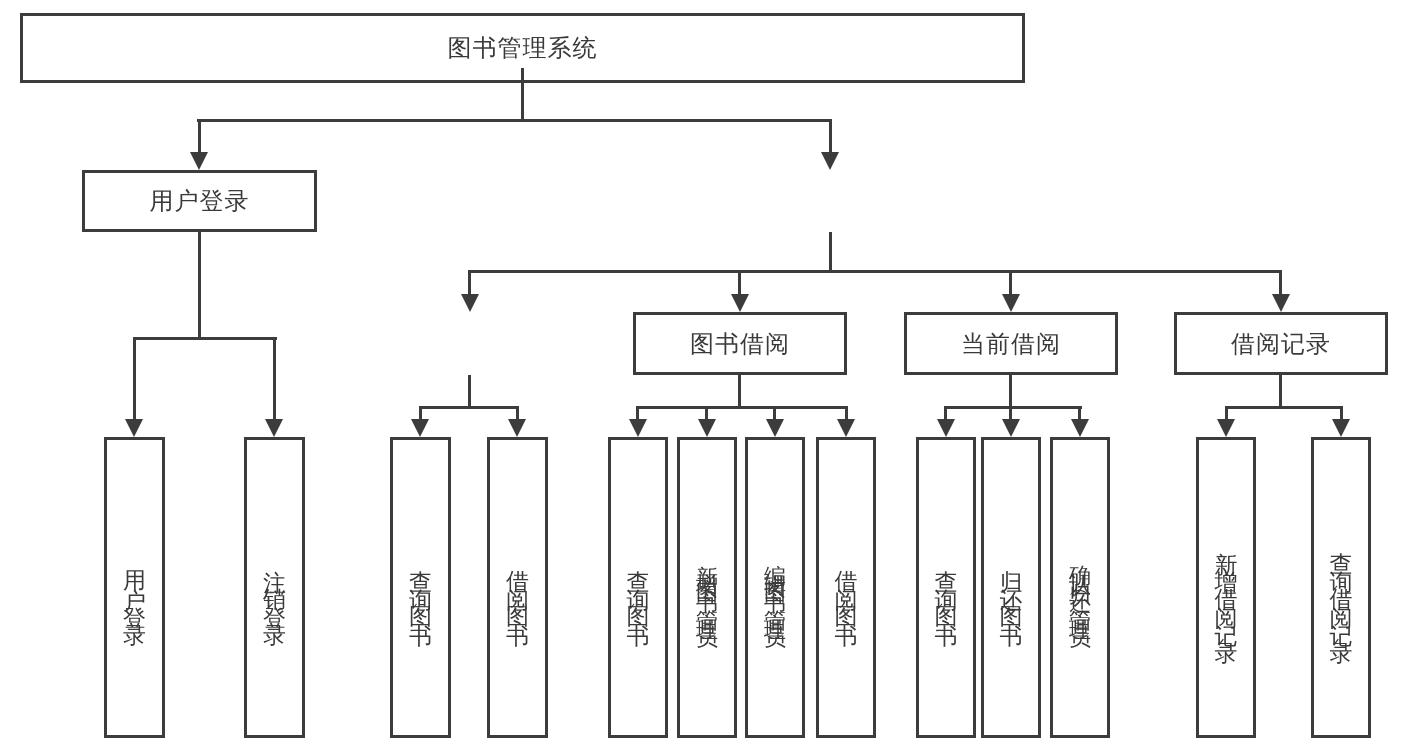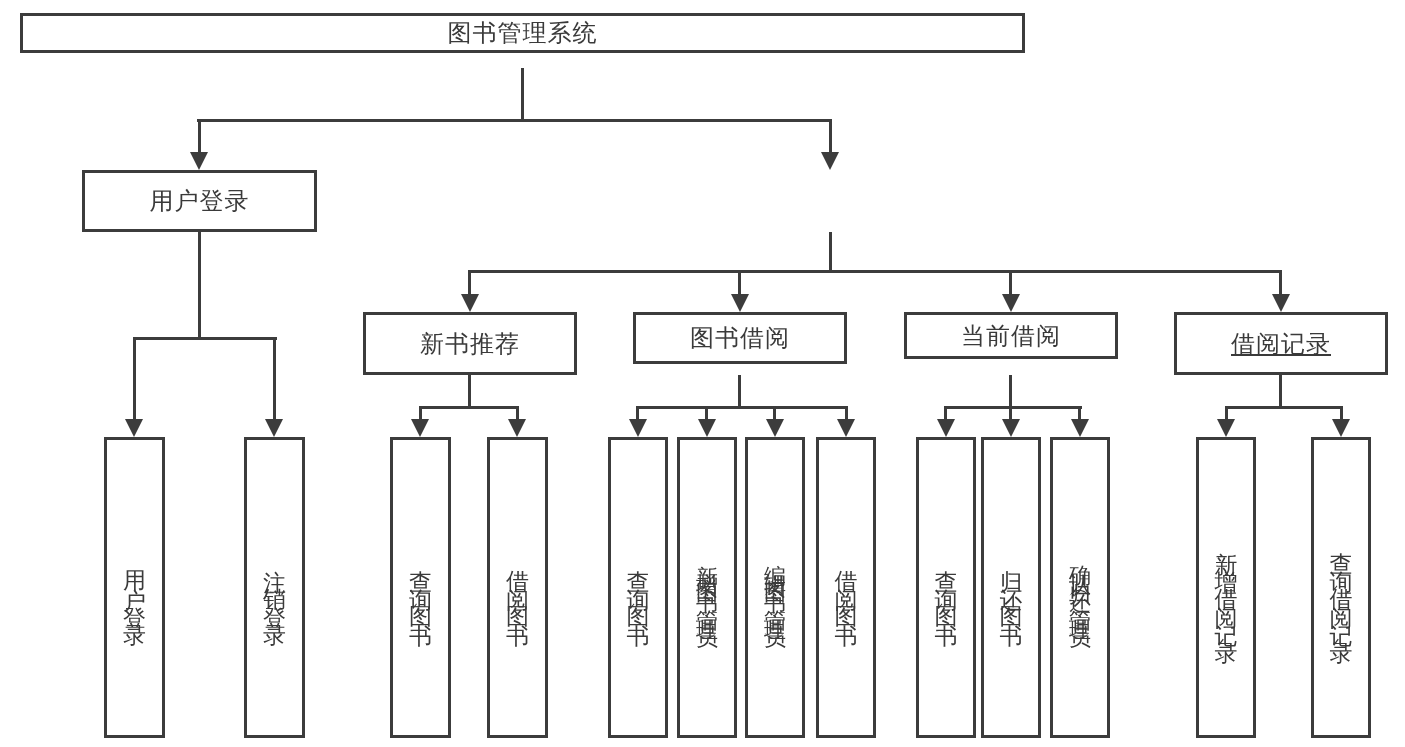--- a/index.html
+++ b/index.html
@@ -51,21 +51,21 @@
     letter-spacing: 0.5px;
     white-space: nowrap;
     z-index: 10;
   }
 </style>
 </head>
 <body>
 
 <div class="canvas">
 
-  <div class="node hnode" style="left:20px; top:13px; width:1005px; height:40px;">
+  <div class="node hnode" style="left:20px; top:13px; width:1005px; height:70px;">
     <span>图书管理系统</span>
   </div>
 
   <div class="line" style="left:521px; top:68px; width:3px; height:52px;"></div>
   <div class="line" style="left:197px; top:119px; width:635px; height:3px;"></div>
   <div class="line" style="left:198px; top:120px; width:3px; height:33px;"></div>
   <div class="arrow" style="left:190px; top:152px;"></div>
   <div class="line" style="left:829px; top:120px; width:3px; height:33px;"></div>
   <div class="arrow" style="left:821px; top:152px;"></div>
 
@@ -91,30 +91,27 @@
   <div class="line" style="left:468px; top:270px; width:814px; height:3px;"></div>
   <div class="line" style="left:468px; top:271px; width:3px; height:23px;"></div>
   <div class="arrow" style="left:461px; top:294px;"></div>
   <div class="line" style="left:738px; top:271px; width:3px; height:23px;"></div>
   <div class="arrow" style="left:731px; top:294px;"></div>
   <div class="line" style="left:1009px; top:271px; width:3px; height:23px;"></div>
   <div class="arrow" style="left:1002px; top:294px;"></div>
   <div class="line" style="left:1279px; top:271px; width:3px; height:23px;"></div>
   <div class="arrow" style="left:1272px; top:294px;"></div>
 
-  <div class="node hnode" style="left:363px; top:312px; width:214px; height:63px;">
-    <span>新书推荐</span>
-  </div>
-  <div class="node hnode" style="left:633px; top:312px; width:214px; height:52px;">
+  <div class="node hnode" style="left:633px; top:312px; width:214px; height:63px;">
     <span>图书借阅</span>
   </div>
-  <div class="node hnode" style="left:904px; top:312px; width:214px; height:47px;font-family:Liberation Mono, monospace;">
+  <div class="node hnode" style="left:904px; top:312px; width:214px; height:63px;font-family:Liberation Mono, monospace;">
     <span>当前借阅</span>
   </div>
-  <div class="node hnode" style="left:1174px; top:312px; width:214px; height:63px;text-decoration:underline;">
+  <div class="node hnode" style="left:1174px; top:312px; width:214px; height:63px;">
     <span>借阅记录</span>
   </div>
 
   <div class="line" style="left:468px; top:375px; width:3px; height:32px;"></div>
   <div class="line" style="left:419px; top:406px; width:100px; height:3px;"></div>
   <div class="line" style="left:419px; top:407px; width:3px; height:12px;"></div>
   <div class="arrow" style="left:411px; top:419px;"></div>
   <div class="line" style="left:516px; top:407px; width:3px; height:12px;"></div>
   <div class="arrow" style="left:508px; top:419px;"></div>
 

